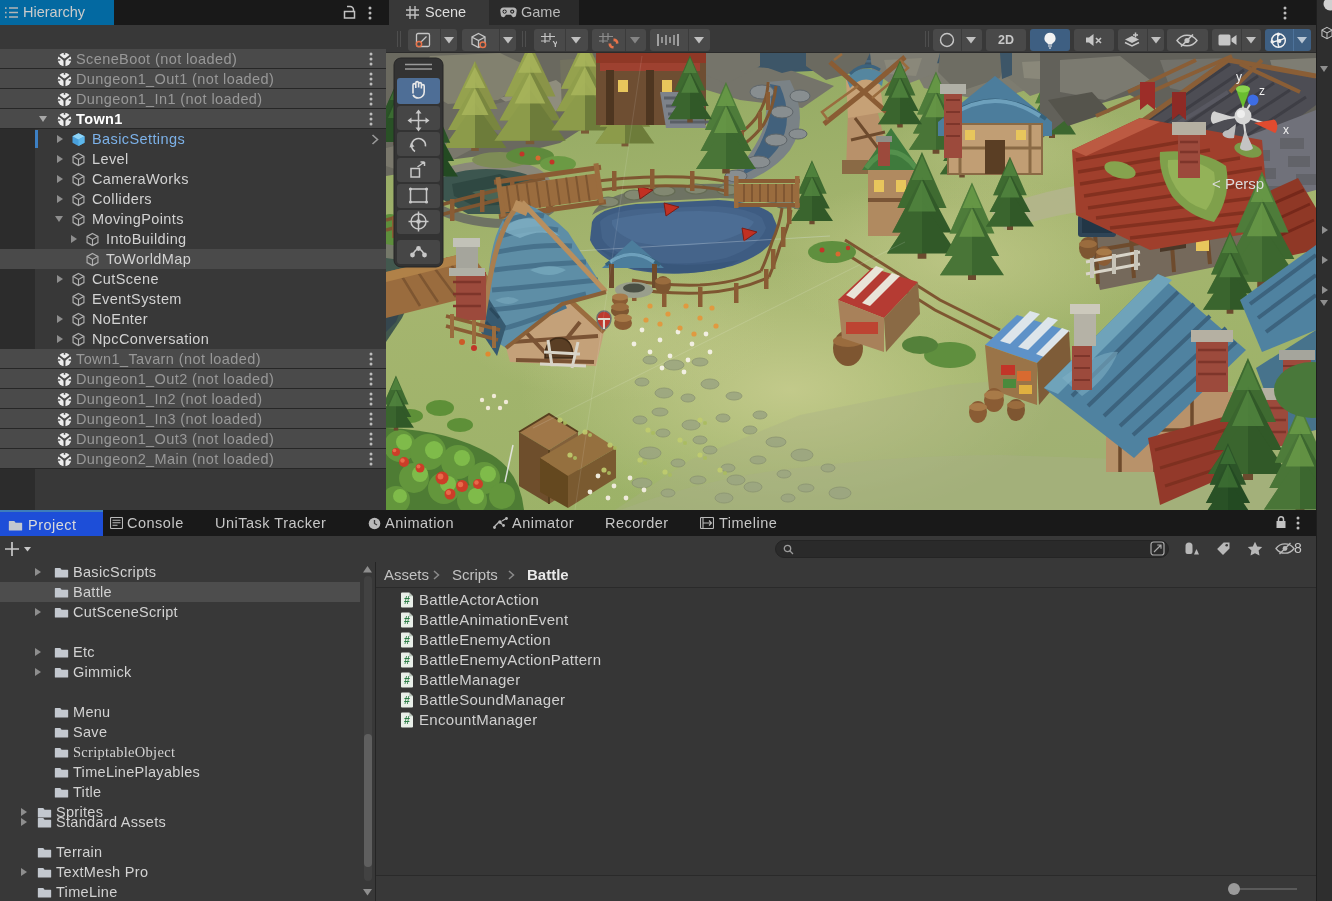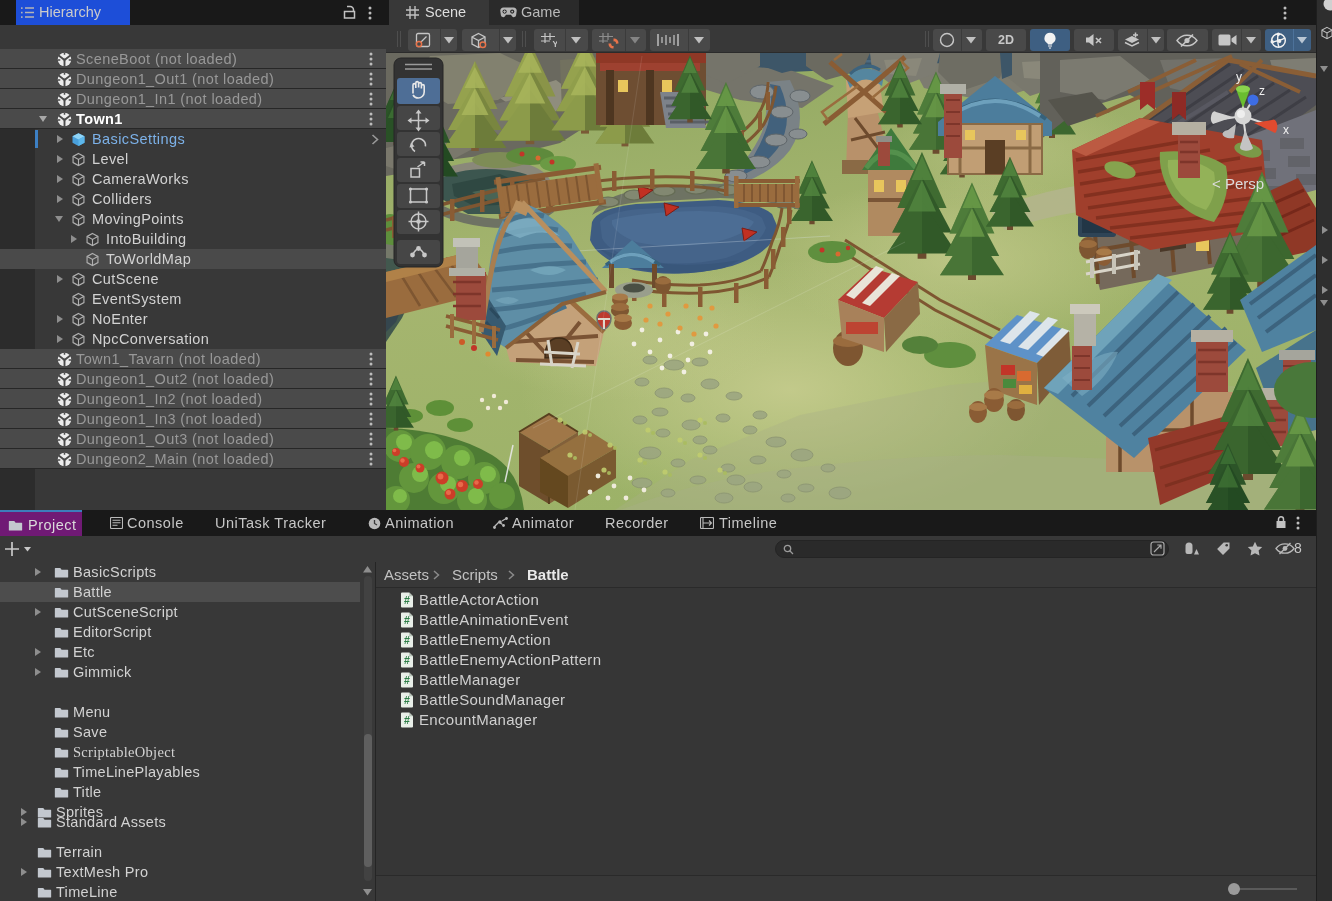--- a/index.html
+++ b/index.html
@@ -2,37 +2,37 @@
 <html><head><meta charset="utf-8">
 <style>
 *{box-sizing:border-box;margin:0;padding:0}
 html,body{width:1332px;height:901px;overflow:hidden;background:#383838;font-family:"Liberation Sans",sans-serif}
 .a{position:absolute}
 #root{position:relative;width:1332px;height:901px}
 .tabbar{background:#191919}
 .tri-r{width:0;height:0;border-top:4.5px solid transparent;border-bottom:4.5px solid transparent;border-left:6px solid #8e8e8e}
 .tri-d{width:0;height:0;border-left:4.5px solid transparent;border-right:4.5px solid transparent;border-top:6px solid #8e8e8e}
 #hier{left:0;top:0;width:386px;height:510px;background:#383838}
-#htab{left:16px;top:0;width:114px;height:25px;background:#1d4ed8;color:#cbcbcb;font-size:14.5px;line-height:25px}
+#htab{left:0;top:0;width:114px;height:25px;background:#0369a1;color:#cbcbcb;font-size:14.5px;line-height:25px}
 #hsearchrow{left:0;top:25px;width:386px;height:24px;background:#383838;border-bottom:1px solid #2f2f2f}
 .searchbox{background:#2a2a2a;border:1px solid #242424;border-radius:9px;color:#8a8a8a;font-size:14px}
 #htree{left:0;top:49px;width:386px;height:461px;background:#383838}
 .hrow{left:0;width:386px;height:20px;font-size:14.5px;letter-spacing:0.4px;line-height:20px;color:#d2d2d2;white-space:nowrap}
 .hdr{background:#4a4a4a;border-bottom:1px solid #272727;color:#989898}
 #scene{left:386px;top:0;width:930px;height:510px;background:#383838}
 #stab{left:3px;top:0;width:100px;height:25px;background:#383838;color:#dedede;font-size:14.5px;line-height:25px}
 #gtab{left:103px;top:0;width:90px;height:25px;background:#2a2a2a;color:#b9b9b9;font-size:14.5px;line-height:25px}
 #stoolbar{left:0;top:25px;width:930px;height:28px;background:#383838;border-bottom:1px solid #2b2b2b}
 .tbtn{position:absolute;top:4px;height:22px;background:#494949;border-radius:3px}
 .tbtn.blue{background:#3e5f82}
 .tsep{position:absolute;top:6px;width:1px;height:16px;background:#4e4e4e}
 #rstrip{left:1316px;top:0;width:16px;height:901px;background:#2e2e2e;border-left:1px solid #1e1e1e}
 #proj{left:0;top:510px;width:1316px;height:391px;background:#383838}
 .ptab{position:absolute;top:0;height:26px;font-size:14.5px;line-height:26px;color:#c6c6c6;white-space:nowrap;letter-spacing:0.5px}
-#ptab-active{left:0;width:82px;background:#701a75;border-top:2px solid #3d7dbb;color:#dadada}
+#ptab-active{left:0;width:103px;background:#1d4ed8;border-top:2px solid #3d7dbb;color:#dadada}
 #psearchrow{left:0;top:26px;width:1316px;height:26px;background:#383838}
 #ptree{left:0;top:52px;width:360px;height:339px;background:#383838}
 .prow{left:0;width:360px;height:20px;font-size:14.5px;letter-spacing:0.3px;line-height:20px;color:#d2d2d2;white-space:nowrap}
 #pscroll{left:360px;top:52px;width:15px;height:339px;background:#383838}
 #pdivider{left:375px;top:52px;width:1px;height:339px;background:#252525}
 #ppane{left:376px;top:52px;width:940px;height:313px;background:#363636}
 #pcrumb{left:376px;top:52px;width:940px;height:26px;background:#383838;border-bottom:1px solid #2a2a2a}
 #pfooter{left:376px;top:365px;width:940px;height:26px;background:#383838;border-top:1px solid #2a2a2a}
 .srow{left:0;width:940px;height:20px;font-size:15px;letter-spacing:0.3px;line-height:20px;color:#cfcfcf;white-space:nowrap}
 </style></head>
@@ -1284,26 +1284,20 @@
           </svg>
           <span style="position:absolute;left:73px">Battle</span>
         </div>
 <div class="a prow" style="top:40px;">
           <div class="a tri-r" style="left:35px;top:5.5px;border-left-color:#8e8e8e"></div>
           <svg class="a" style="left:54px;top:2.5px" width="15" height="15" viewBox="0 0 16 16">
             <path d="M1.5 3.2h5.2l1.4 1.9h6.4a.6.6 0 0 1 .6.6v7a.6.6 0 0 1-.6.6H1.5a.6.6 0 0 1-.6-.6V3.8a.6.6 0 0 1 .6-.6Z" fill="#c3c8cf"></path>
           </svg>
           <span style="position:absolute;left:73px">CutSceneScript</span>
         </div>
-<div class="a prow" style="top:60px;">
-          <svg class="a" style="left:54px;top:2.5px" width="15" height="15" viewBox="0 0 16 16">
-            <path d="M1.5 3.2h5.2l1.4 1.9h6.4a.6.6 0 0 1 .6.6v7a.6.6 0 0 1-.6.6H1.5a.6.6 0 0 1-.6-.6V3.8a.6.6 0 0 1 .6-.6Z" fill="#c3c8cf"></path>
-          </svg>
-          <span style="position:absolute;left:73px">EditorScript</span>
-        </div>
 <div class="a prow" style="top:80px;">
           <div class="a tri-r" style="left:35px;top:5.5px;border-left-color:#8e8e8e"></div>
           <svg class="a" style="left:54px;top:2.5px" width="15" height="15" viewBox="0 0 16 16">
             <path d="M1.5 3.2h5.2l1.4 1.9h6.4a.6.6 0 0 1 .6.6v7a.6.6 0 0 1-.6.6H1.5a.6.6 0 0 1-.6-.6V3.8a.6.6 0 0 1 .6-.6Z" fill="#c3c8cf"></path>
           </svg>
           <span style="position:absolute;left:73px">Etc</span>
         </div>
 <div class="a prow" style="top:100px;">
           <div class="a tri-r" style="left:35px;top:5.5px;border-left-color:#8e8e8e"></div>
           <svg class="a" style="left:54px;top:2.5px" width="15" height="15" viewBox="0 0 16 16">

